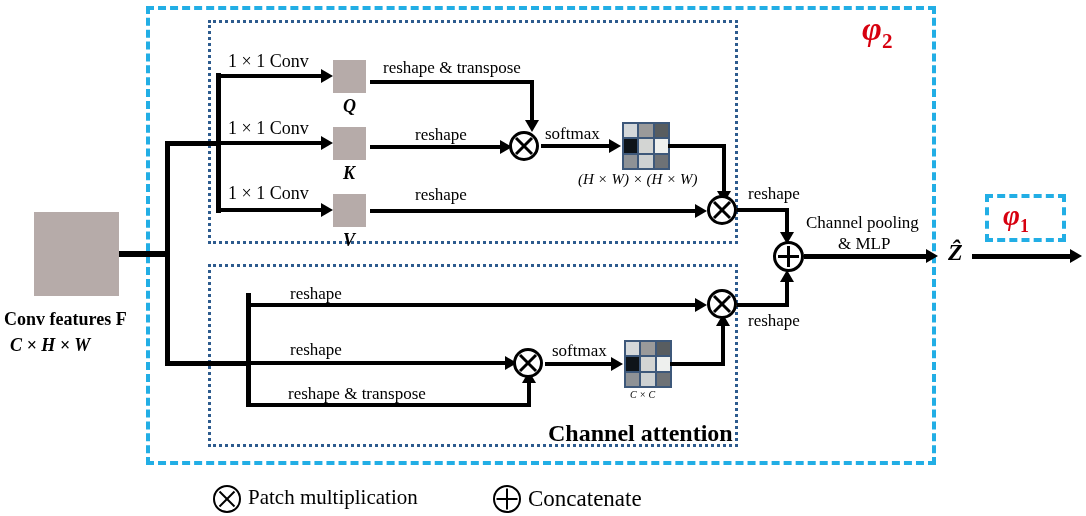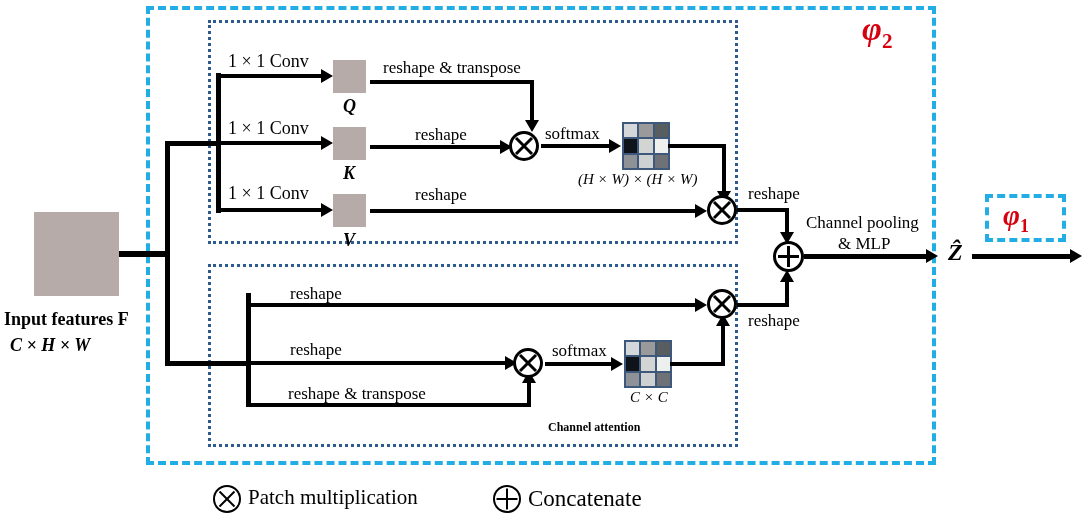--- a/index.html
+++ b/index.html
@@ -52,24 +52,24 @@
 
   <div class="cyan-box" style="left:146px;top:6px;width:790px;height:459px;"></div>
 
   <div class="phi" style="left:862px;top:10px;font-size:34px;">
     <span>φ</span><sub>2</sub>
   </div>
 
   <div class="dot-box" style="left:208px;top:20px;width:530px;height:224px;"></div>
 
   <div class="dot-box" style="left:208px;top:264px;width:530px;height:183px;"></div>
-  <div class="lbl serif bold" style="left:548px;top:421px;font-size:12px;text-align:right;">Channel attention</div>
+  <div class="lbl serif bold" style="left:548px;top:421px;font-size:24px;text-align:right;">Channel attention</div>
 
   <div class="gray-block" style="left:34px;top:212px;width:85px;height:84px;"></div>
-  <div class="lbl serif bold" style="left:4px;top:310px;font-size:18px;font-style:normal;">Input features F</div>
+  <div class="lbl serif bold" style="left:4px;top:310px;font-size:18px;font-style:normal;">Conv features F</div>
   <div class="lbl serif bold ital" style="left:10px;top:336px;font-size:18px;">C × H × W</div>
 
   <div class="hline" style="left:119px;top:251px;width:50px;height:6px;"></div>
 
   <div class="vline" style="left:165px;top:141px;width:5px;height:225px;"></div>
 
   <div class="hline" style="left:165px;top:141px;width:55px;height:5px;"></div>
 
   <div class="vline" style="left:216px;top:73px;width:5px;height:140px;"></div>
 
@@ -175,21 +175,21 @@
       <i style="background: rgb(212, 216, 218);"></i>
       <i style="background: rgb(154, 154, 154);"></i>
       <i style="background: rgb(88, 93, 96);"></i>
       <i style="background: rgb(14, 20, 25);"></i>
       <i style="background: rgb(211, 213, 211);"></i>
       <i style="background: rgb(238, 240, 238);"></i>
       <i style="background: rgb(142, 146, 150);"></i>
       <i style="background: rgb(205, 209, 210);"></i>
       <i style="background: rgb(110, 114, 118);"></i>
     </div>
-  <div class="lbl serif ital" style="left:630px;top:390px;font-size:15px;">C × C</div>
+  <div class="lbl serif ital" style="left:630px;top:390px;font-size:10px;">C × C</div>
 
   <div class="hline" style="left:670px;top:362px;width:55px;"></div>
   <div class="vline" style="left:721px;top:325px;height:41px;"></div>
   <div class="arr arr-u" style="left:716px;top:314px;"></div>
 
   <div class="op" style="left:707px;top:289px;width:30px;height:30px;">
     <svg width="24" height="24" viewBox="0 0 24 24">
       <line x1="4" y1="4" x2="20" y2="20" stroke="#000" stroke-width="3"></line>
       <line x1="20" y1="4" x2="4" y2="20" stroke="#000" stroke-width="3"></line>
     </svg>

